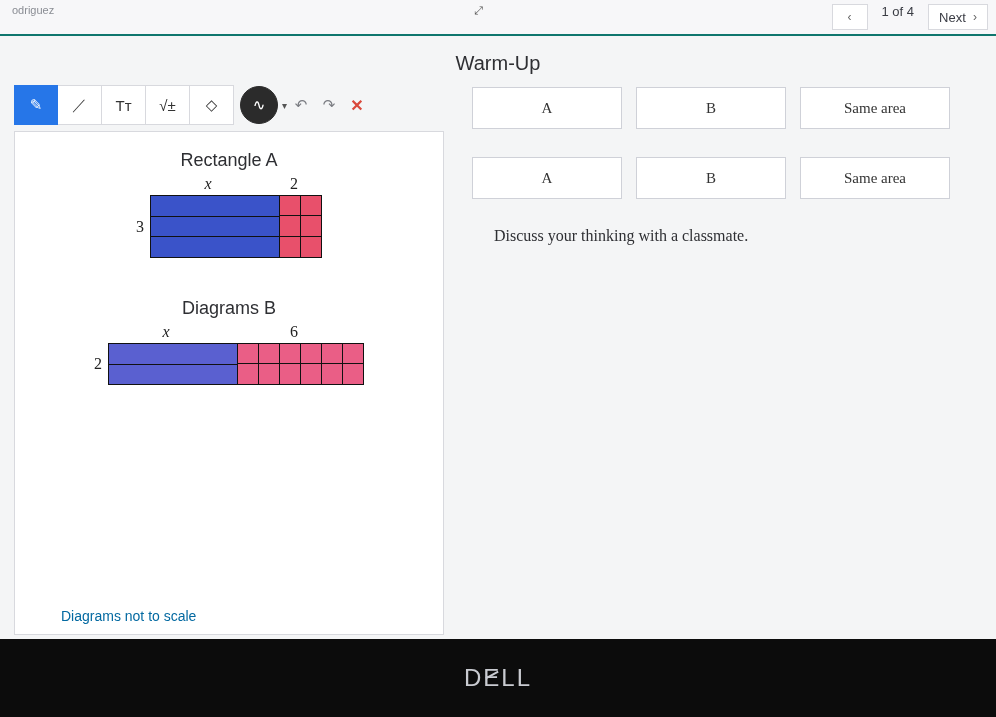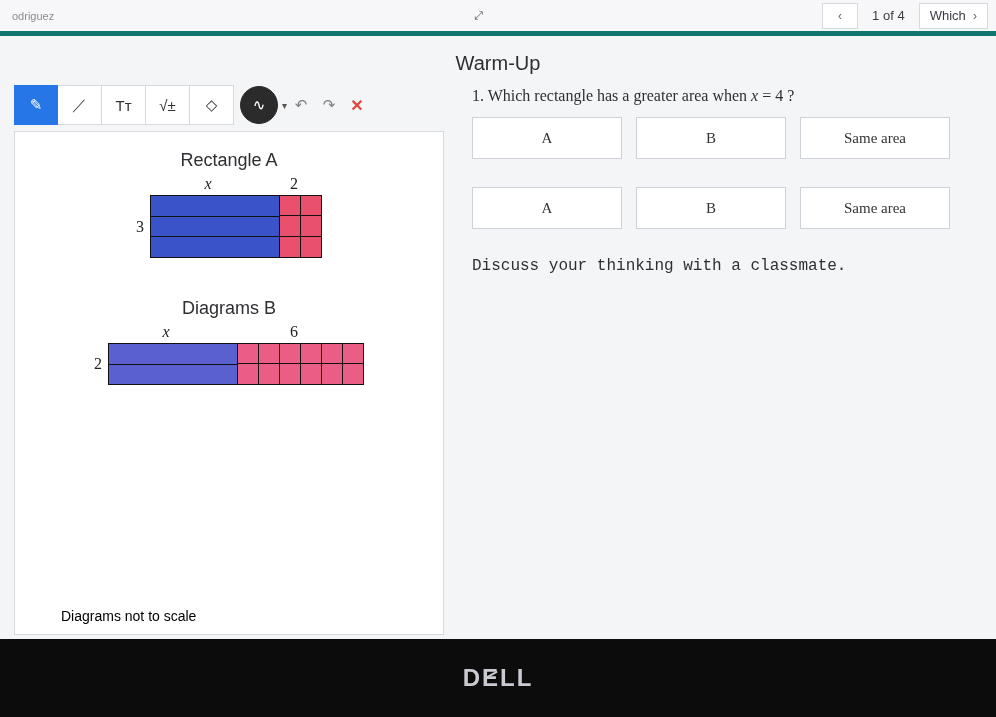--- a/index.html
+++ b/index.html
@@ -1,20 +1,20 @@
 <!DOCTYPE html>
 <html><head>
 <meta charset="utf-8">
 <style>
   * { box-sizing: border-box; margin: 0; padding: 0; }
   html, body { width: 996px; height: 717px; overflow: hidden; font-family: Arial, Helvetica, sans-serif; }
   body { background: #f4f5f6; display: flex; flex-direction: column; }
 
   
-  .topbar { height: 36px; background: #f7f7f9; border-bottom: 5px solid #0f766e; display: flex; align-items: center; padding: 12px 8px; }
+  .topbar { height: 36px; background: #f7f7f9; border-bottom: 2px solid #0f766e; display: flex; padding: 4px 8px; }
   .topbar .spacer { flex: 1; }
   .topbar .crumb { font-size: 11px; color: #8a8d94; margin-left: 4px; }
   .topbar .expand { font-size: 11px; color: #555; padding-left: 420px; }
   .navbtn { height: 26px; min-width: 36px; padding: 0 10px; background: #fff; border: 1px solid #d8d9de; font-size: 13px; color: #3a3c44; display: inline-flex; align-items: center; justify-content: center; cursor: pointer; }
   .navpos { font-size: 13px; color: #3a3c44; margin: 0 14px; }
   .chev { font-size: 12px; color: #666; }
 
   
   .title { text-align: center; font-size: 20px; color: #2e2f33; padding: 16px 0 10px; font-weight: 400; }
 
@@ -53,45 +53,45 @@
 
   
   .figB { display:flex; align-items:center; margin-bottom:30px;}
   .gridB { display:flex; }
   .blueB { width:130px; height:42px; background:#5a60d0; border:1px solid #111; display:flex; flex-direction:column;}
   .blueB .r{flex:1; border-bottom:1px solid #111;} .blueB .r:last-child{border-bottom:none;}
   .redB { display:grid; grid-template-columns:repeat(6,21px); grid-template-rows:repeat(2,21px);}
   .redB div{ background:#ea5e86; border:1px solid #111; border-left:none;}
   .redB div:nth-child(n+7){border-top:none;}
   .labB {display:flex;} .labB .lx{width:130px; text-align:center;} .labB .l6{width:126px; text-align:center; font-style:normal;}
-  .footnote{ font-size:14px; color:#000000; margin-top:auto; align-self:flex-start; padding-left:28px;}
+  .footnote{ font-size:14px; color:#0369a1; margin-top:auto; align-self:flex-start; padding-left:28px;}
 
   
   .right { flex:1; padding-top:2px;}
   .q { font-size:16px; color:#2e2f33; margin-bottom:12px; font-family:"Times New Roman",serif;}
   .q .it{font-style:italic;}
   .opts { display:flex; gap:14px; margin-bottom:28px;}
   .opt { flex:1; max-width:150px; height:42px; border:1px solid #cfd1d8; background:#fff; display:flex; align-items:center; justify-content:center; font-size:15px; color:#333; cursor:pointer; font-family:"Times New Roman",serif;}
-  .discuss{ font-size:16px; color:#2e2f33; font-family:Liberation Mono, monospace;}
+  .discuss{ font-size:16px; color:#2e2f33; font-family:Liberation Serif, serif;margin-left:22px;}
 
   
-  .bezel { height:78px; background:#0c0c0c; display:flex; align-items:center; justify-content:center; color:#c9cbd1; font-size:24px; letter-spacing:2px; font-weight:700; margin-top:4px;}
+  .bezel { height:78px; background:#0c0c0c; display:flex; align-items:center; justify-content:center; color:#c9cbd1; font-size:24px; letter-spacing:2px; font-weight:400; margin-top:4px;}
 </style>
 </head>
 <body>
 
 <div class="topbar">
   <span class="crumb">odriguez</span>
   <span class="expand">⤢</span>
   <span class="spacer"></span>
   <button class="navbtn">
       <span class="chev">‹</span>
     </button>
   <span class="navpos">1 of 4</span>
-  <button class="navbtn"><span>Which</span>&nbsp;&nbsp;<span class="chev">›</span></button>
+  <button class="navbtn"><span>Next</span>&nbsp;&nbsp;<span class="chev">›</span></button>
 </div>
 
 <div class="title">Warm-Up</div>
 
 <div class="content">
 
   <div class="left">
     <div class="toolbar">
       <div class="tbtn active">✎</div>
       <div class="tbtn">／</div>
@@ -162,23 +162,20 @@
               </div>
           </div>
         </div>
       </div>
 
       <div class="footnote">Diagrams not to scale</div>
     </div>
   </div>
 
   <div class="right">
-    <div class="q">
-      <span>1. Which rectangle has a greater area when </span><span class="it">x</span><span> = 4 ?</span>
-    </div>
     <div class="opts">
       <div class="opt">A</div>
       <div class="opt">B</div>
       <div class="opt">Same area</div>
     </div>
 
     <div class="opts">
       <div class="opt">A</div>
       <div class="opt">B</div>
       <div class="opt">Same area</div>

